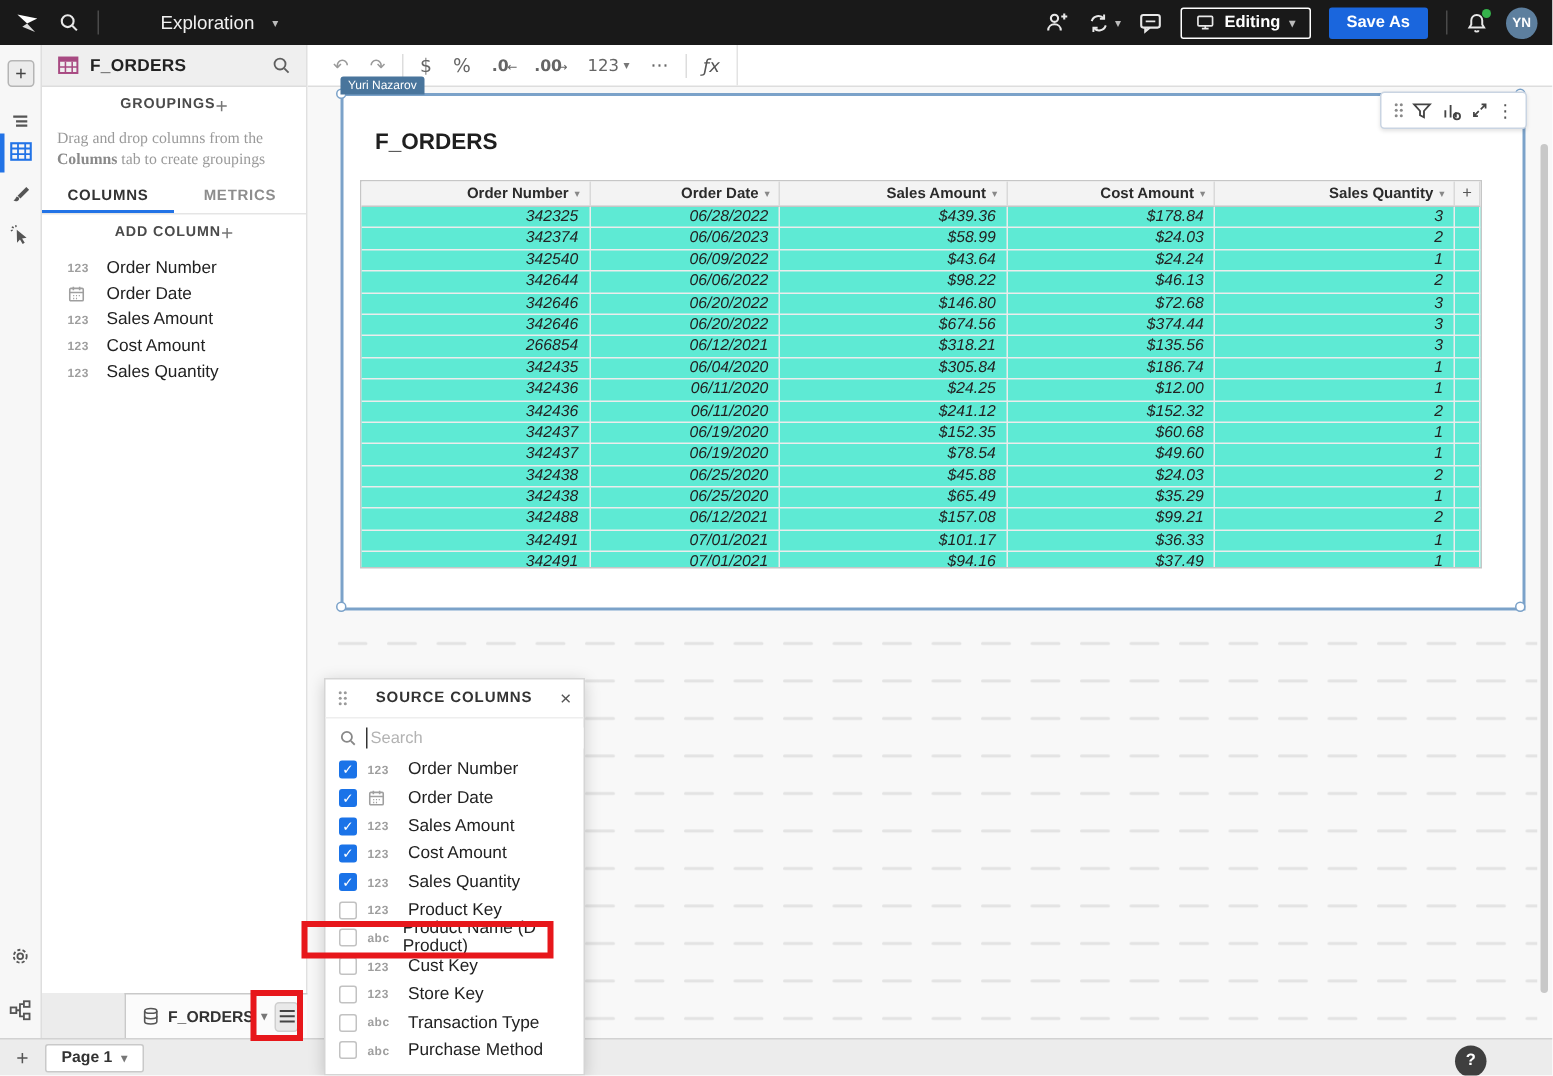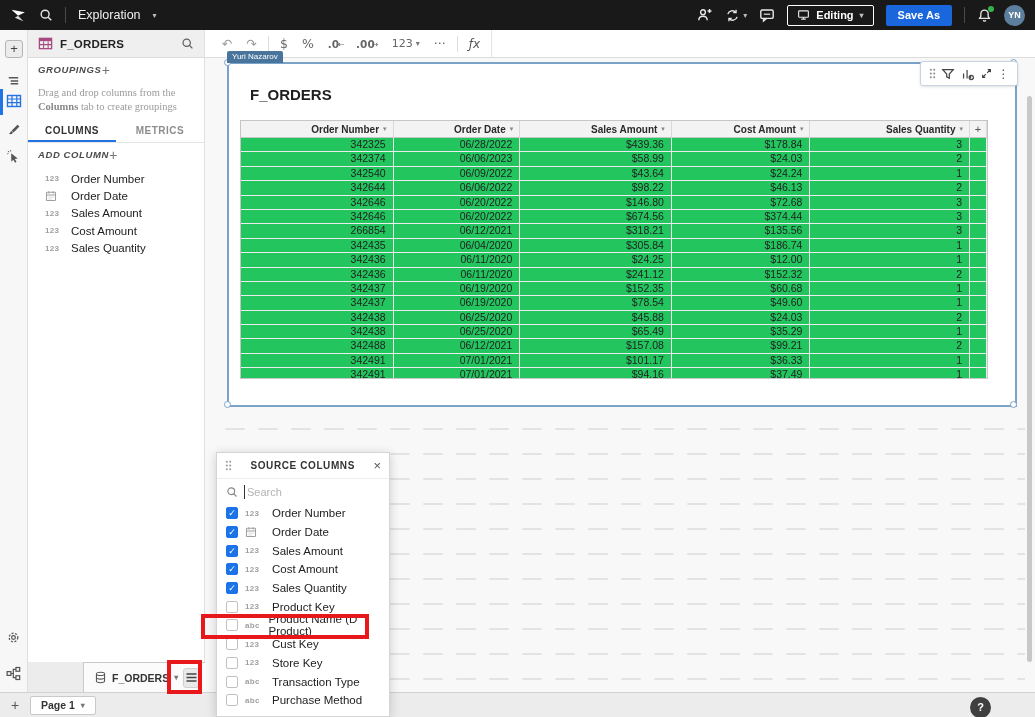--- a/index.html
+++ b/index.html
@@ -5,21 +5,21 @@
   * { margin:0; padding:0; box-sizing:border-box; }
   html,body { width:1035px; height:717px; font-family:"Liberation Sans",sans-serif; background:#fff; overflow:hidden; }
   #app { position:relative; width:1035px; height:717px; }
   svg { display:block; }
   .ico { color:#5f5f5f; display:inline-flex; align-items:center; justify-content:center; }
 
   
   .topbar { position:absolute; left:0; top:0; width:1035px; height:30px; background:#191919; display:flex; align-items:center; justify-content:space-between; padding:0 10px 0 10px; z-index:40; }
   .tb-left, .tb-right { display:flex; align-items:center; gap:12px; }
   .tb-div { width:1px; height:16px; background:#4a4a4a; }
-  .product { color:#f0f0f0; font-size:12.5px; display:flex; align-items:center; gap:12px; }
+  .product { color:#f0f0f0; font-size:12.5px; display:flex; align-items:center; gap:12px;margin-left:29px; }
   .caret { font-size:8px; color:#bbb; }
   .w-ico { color:#e8e8e8; }
   .editing-btn { display:flex; align-items:center; gap:6px; border:1px solid #fff; border-radius:2px; height:21px; padding:0 9px; color:#fff; font-size:11px; font-weight:bold; background:transparent; cursor:pointer; }
   .saveas-btn { height:21px; padding:0 12px; background:#1a66dd; border:none; border-radius:2px; color:#fff; font-size:11px; font-weight:bold; cursor:pointer; }
   .bell-wrap { position:relative; }
   .bell-dot { position:absolute; top:-2px; right:-2px; width:6px; height:6px; border-radius:50%; background:#35b24b; }
   .avatar { width:21px; height:21px; border-radius:50%; background:#5d7f9e; color:#fff; font-size:9px; font-weight:bold; display:flex; align-items:center; justify-content:center; }
 
   
   .format-bar { position:absolute; left:205px; top:30px; width:830px; height:28px; background:#fff; border-bottom:1px solid #ddd; display:flex; align-items:center; padding-left:10px; z-index:5; }
@@ -36,21 +36,21 @@
   .rail-btn { position:absolute; left:5px; width:18px; height:18px; border:1px solid #b5b5b5; border-radius:3px; background:#ececec; color:#444; font-size:13px; line-height:15px; text-align:center; cursor:pointer; }
   .rail-ico { position:absolute; left:6px; width:16px; height:16px; color:#555; cursor:pointer; }
   .rail-ico.active { color:#2273e6; }
   .rail-sel-bar { position:absolute; left:0; width:3px; height:26px; background:#2273e6; }
 
   
   .panel { position:absolute; left:28px; top:30px; width:177px; height:632px; background:#fff; border-right:1px solid #e0e0e0; z-index:6; }
   .panel-head { position:absolute; left:0; top:0; width:100%; height:28px; background:#efefef; border-bottom:1px solid #ddd; display:flex; align-items:center; padding:0 10px; gap:7px; }
   .panel-title { font-size:11.5px; font-weight:bold; color:#222; letter-spacing:.2px; flex:1; }
   .pink { color:#a84a82; }
-  .sec-row { position:absolute; left:0; width:100%; padding:0 10px; display:flex; align-items:center; justify-content:flex-start;font-style:italic; }
+  .sec-row { position:absolute; left:0; width:100%; padding:0 10px; display:flex; align-items:center; justify-content:center; }
   .sec-label { font-size:9.5px; font-weight:bold; color:#4a4a4a; letter-spacing:.6px; }
   .plus-sm { color:#777; font-size:14px; font-weight:normal; cursor:pointer; line-height:10px; }
   .hint { position:absolute; left:10px; top:56px; width:158px; font-size:10.5px; color:#9a9a9a; line-height:13.5px;font-family:Liberation Serif, serif; }
   .hint b { color:#8a8a8a; }
   .tabs { position:absolute; left:0; top:90px; width:100%; height:23px; display:flex; border-bottom:1px solid #e5e5e5; }
   .tab { flex:1; text-align:center; font-size:10px; font-weight:bold; letter-spacing:.5px; color:#8d8d8d; line-height:21px; cursor:pointer; }
   .tab.active { color:#333; border-bottom:2px solid #2273e6; }
   .pc-item { display:flex; align-items:center; gap:8px; height:17.4px; padding-left:17px; cursor:pointer; }
   .t-ico { width:18px; font-size:8px; font-weight:bold; color:#9f9f9f; letter-spacing:.3px; text-align:left; display:inline-flex; align-items:center; }
   .pc-label { font-size:11.5px; color:#222; }
@@ -64,21 +64,21 @@
   
   .selection { position:absolute; left:227px; top:62px; width:790px; height:345px; border:2px solid #7ba2c9; background:#fff; z-index:10; }
   .handle { position:absolute; width:7px; height:7px; border-radius:50%; background:#fff; border:1.5px solid #7ba2c9; z-index:12; }
   .owner-tag { position:absolute; left:227px; top:51px; height:12px; background:#49759c; color:#fff; font-size:8px; line-height:12px; padding:0 5px; border-radius:2px 2px 0 0; z-index:12; }
   .card-title { position:absolute; left:21px; top:22px; font-size:15px; font-weight:bold; color:#1f1f1f; }
   .grid-table { position:absolute; left:11px; top:56px; width:748px; border:1px solid #c6c6c6; }
   .trow { display:flex; }
   .th { height:17px; background:#f3f3f3; border-right:1px solid #d9d9d9; border-bottom:1px solid #c6c6c6; display:flex; align-items:center; justify-content:flex-end; gap:4px; padding-right:6px; font-size:10px; font-weight:bold; color:#2b2b2b; }
   .th .sort { font-size:7px; color:#888; font-family:"DejaVu Sans",sans-serif; }
   .th.cplus { justify-content:center; padding-right:0; color:#555; font-weight:normal; font-size:11px; }
-  .tbody { height:240px; overflow:hidden; background:#22c55e; }
+  .tbody { height:240px; overflow:hidden; background:#5eead4;font-style:italic; }
   .td { height:14.4px; border-right:1px solid #ececec; border-bottom:1px solid #ececec; font-size:10.5px; color:#222; text-align:right; padding-right:7px; line-height:13.5px; }
   .c1{width:153px}.c2{width:127px}.c3{width:152px}.c4{width:139px}.c5{width:160px}.cplus{width:17px}
   .td.cplus { padding-right:0; }
   .summary { position:absolute; left:11px; top:314px; width:766px; height:19px; background:#f0f0f0; border:1px solid #c9c9c9; display:flex; align-items:center; gap:8px; padding:0 8px; z-index:11; }
   .summary-label { font-size:8.5px; font-weight:bold; color:#333; letter-spacing:.5px; }
   .summary-text { font-size:10.5px; color:#4a4a4a; }
   .chev-up { width:8px; height:8px; color:#555; }
 
   
   .float-toolbar { position:absolute; left:920px; top:61px; width:98px; height:25px; background:#fff; border:1px solid #c9d4e2; border-radius:3px; box-shadow:0 1px 3px rgba(0,0,0,.12); display:flex; align-items:center; justify-content:space-around; padding:0 5px; z-index:20; }

